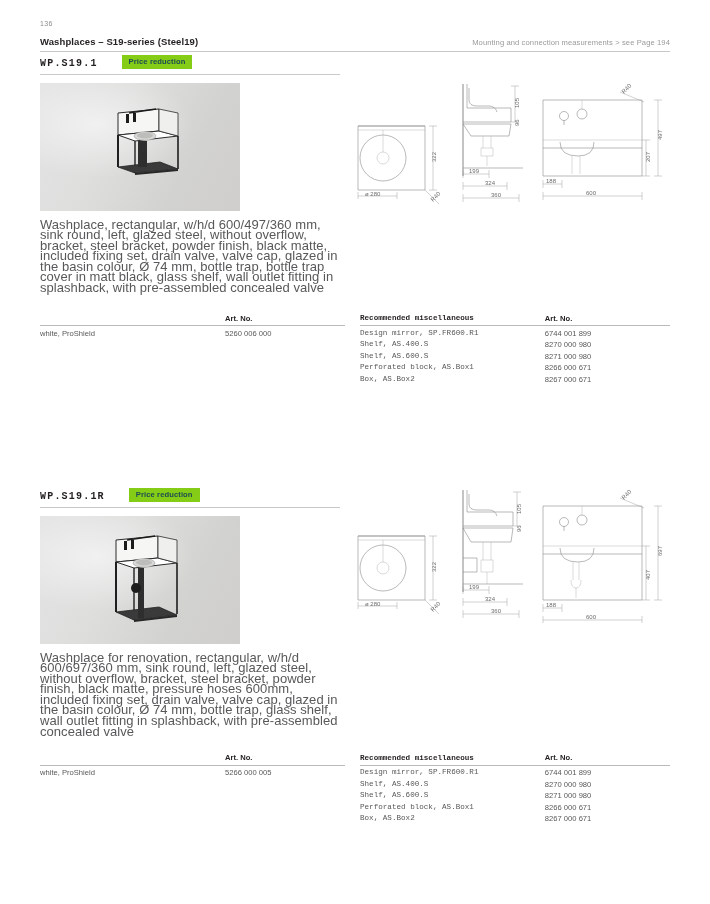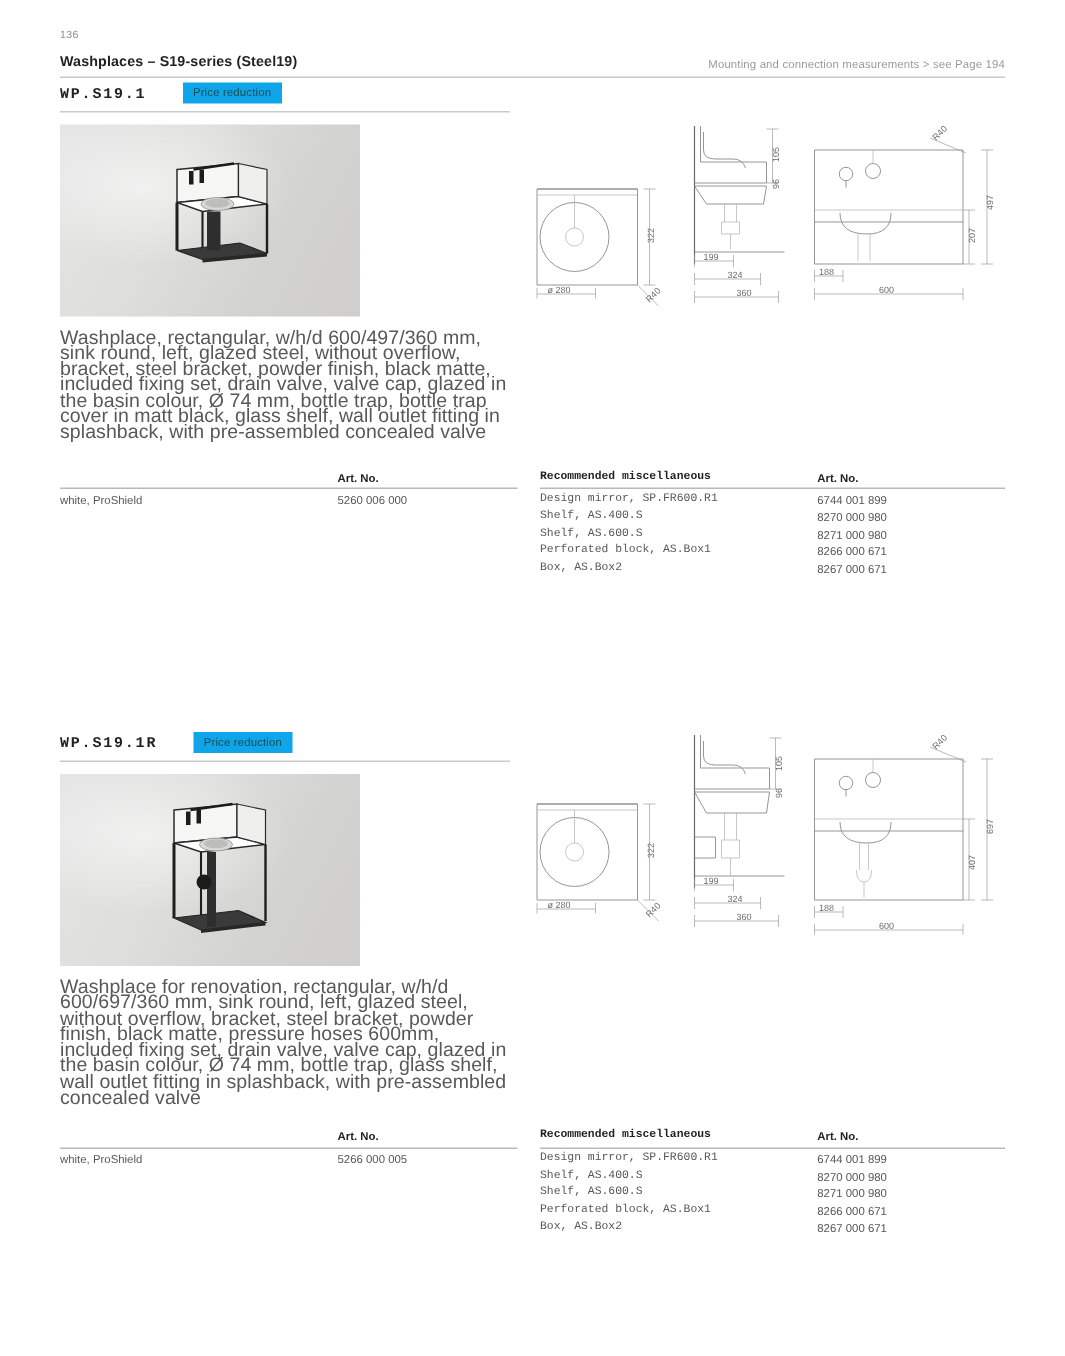--- a/index.html
+++ b/index.html
@@ -62,24 +62,24 @@
   }
   .prod-code {
     font-family: "Liberation Mono", monospace;
     font-size: 10px;
     font-weight: bold;
     color: #231f20;
     letter-spacing: 1.2px;
     white-space: nowrap;
   }
   .badge {
-    background: #0ea5e9;
+    background: #84cc16;
     color: #1d4c52;
     font-size: 7.6px;
-    font-weight: normal;
+    font-weight: bold;
     padding: 2px 7px 2.5px 7px;
     white-space: nowrap;
     letter-spacing: .1px;
   }
 
   
   .photo {
     margin-top: 8px;
     width: 200px; height: 128px;
     background: linear-gradient(118deg, #e4e4e4 0%, #dededd 38%, #d2d2d1 72%, #cfcecd 100%);
@@ -104,20 +104,21 @@
 
   
   .tables { position: relative; width: 630px; }
   .tbl { font-size: 7.6px; color: #58585a; }
   .tbl .thead {
     display: flex;
     font-weight: bold;
     color: #231f20;
     border-bottom: 1px solid #b9b9bb;
     padding-bottom: 2.5px;
+    align-items: center;
   }
   .tbl .trow { display: flex; padding-top: 2.5px; }
   .tbl .trow:first-of-type { padding-top: 4px; }
 
   .left-tbl { position: absolute; left: 0; top: 0; width: 305px; }
   .left-tbl .c1 { width: 185px; }
   .left-tbl .c2 { width: 120px; }
 
   .right-tbl { position: absolute; left: 320px; top: 0; width: 310px; }
   .right-tbl .c1 { width: 192px; font-family: Liberation Mono, monospace; }

